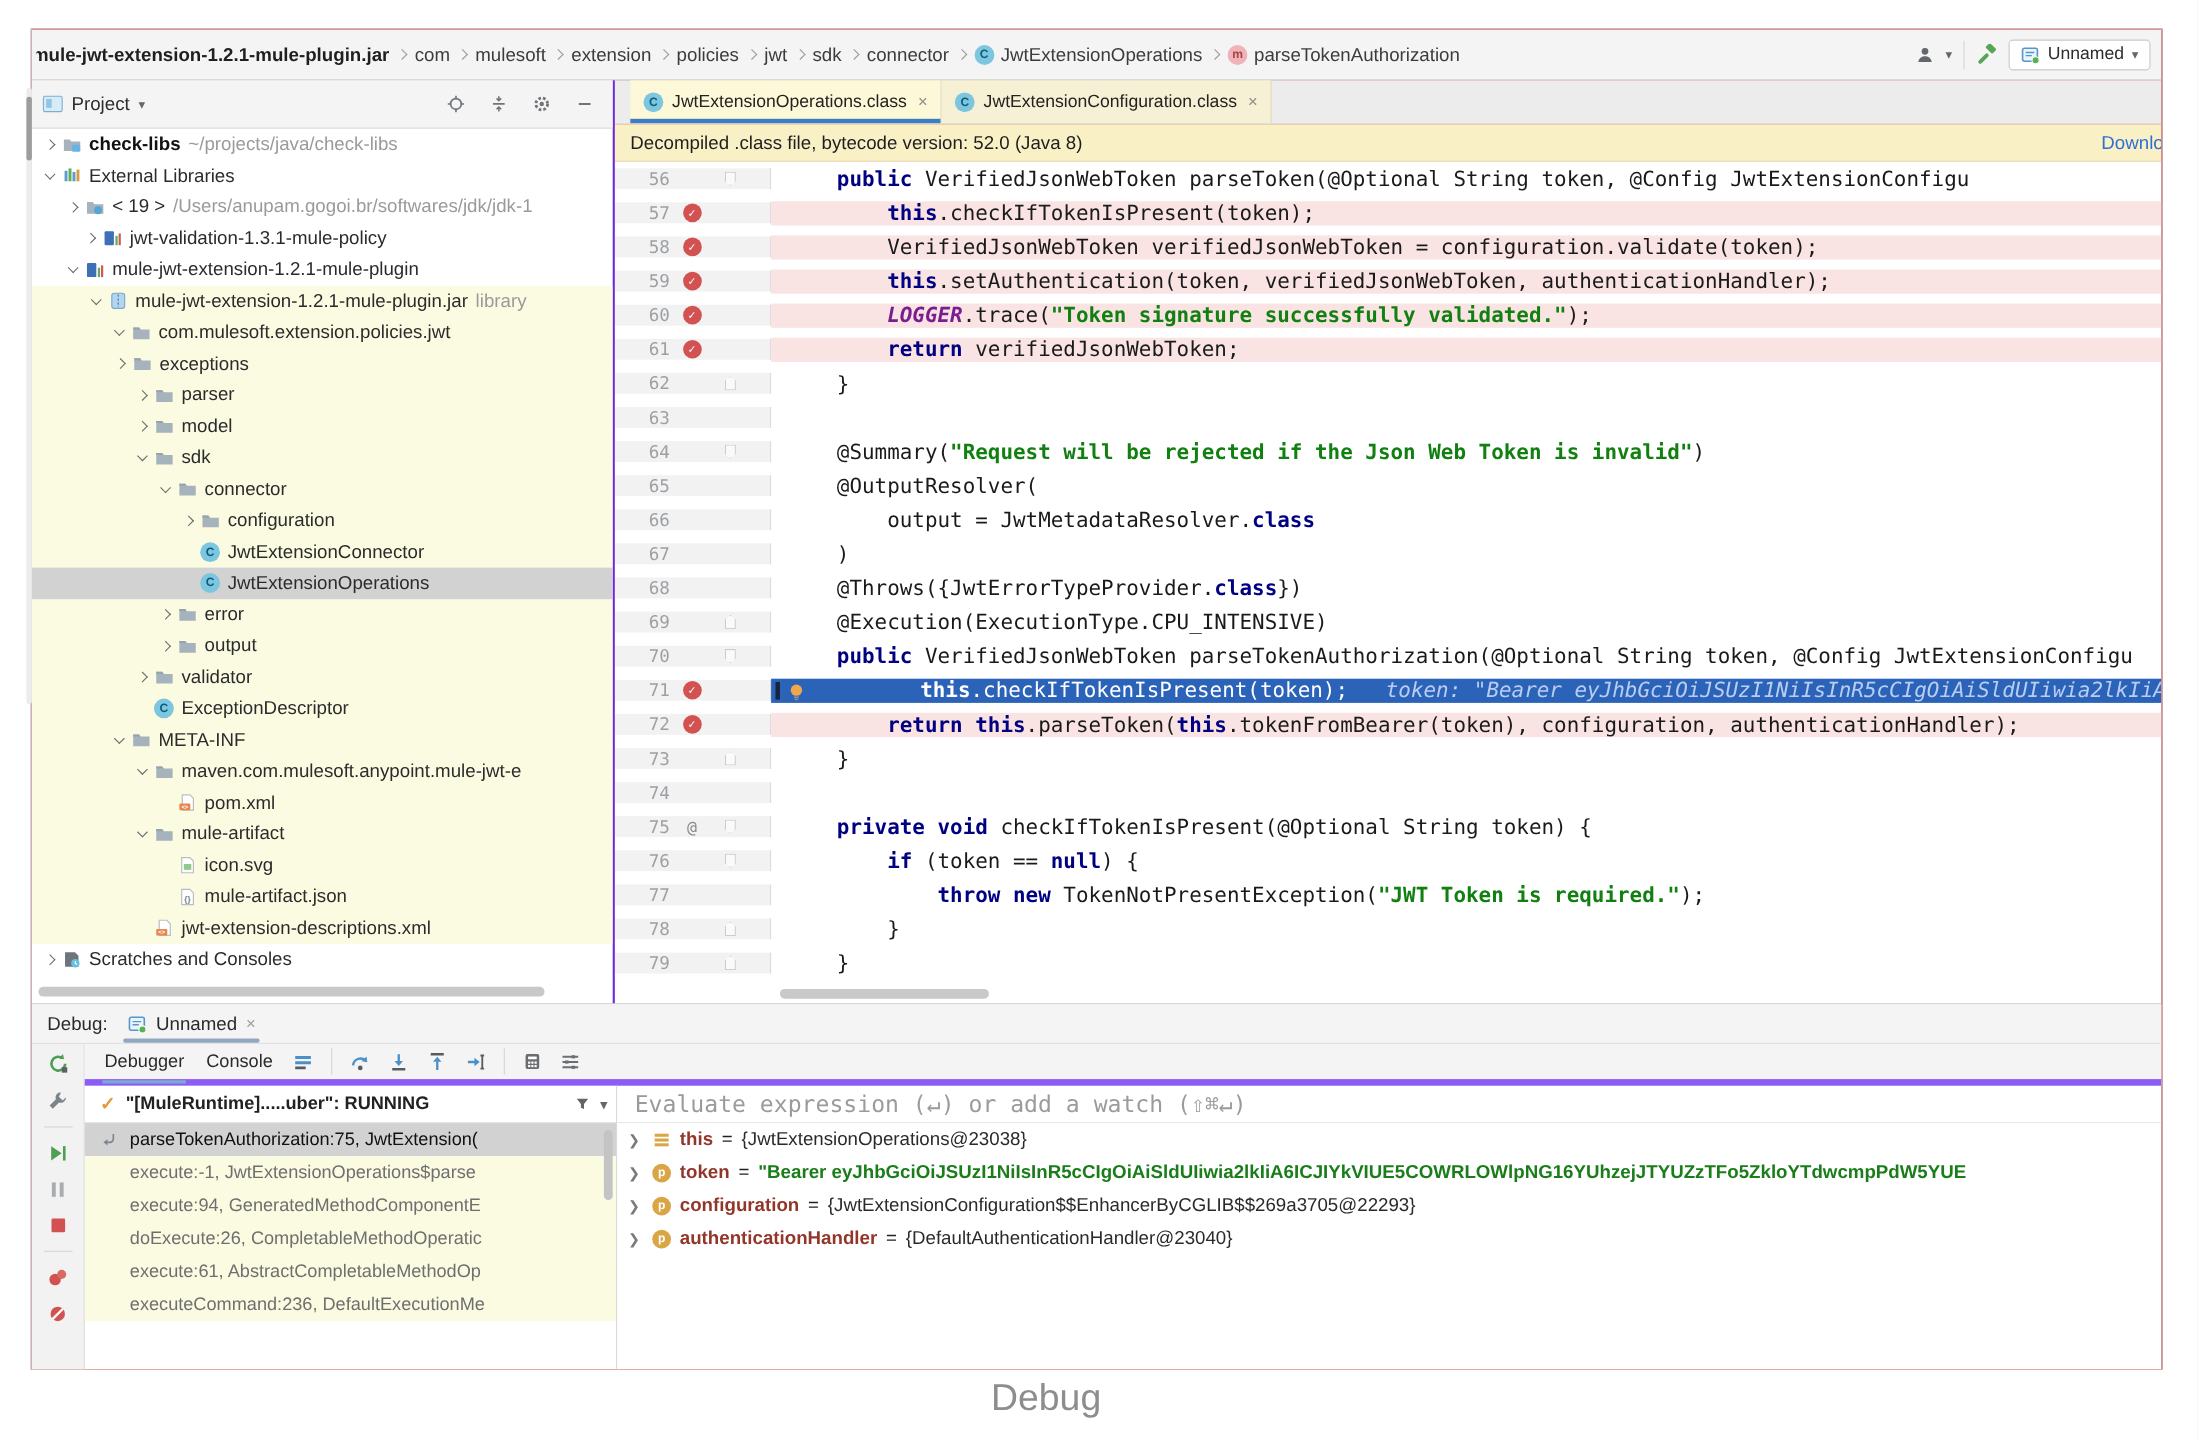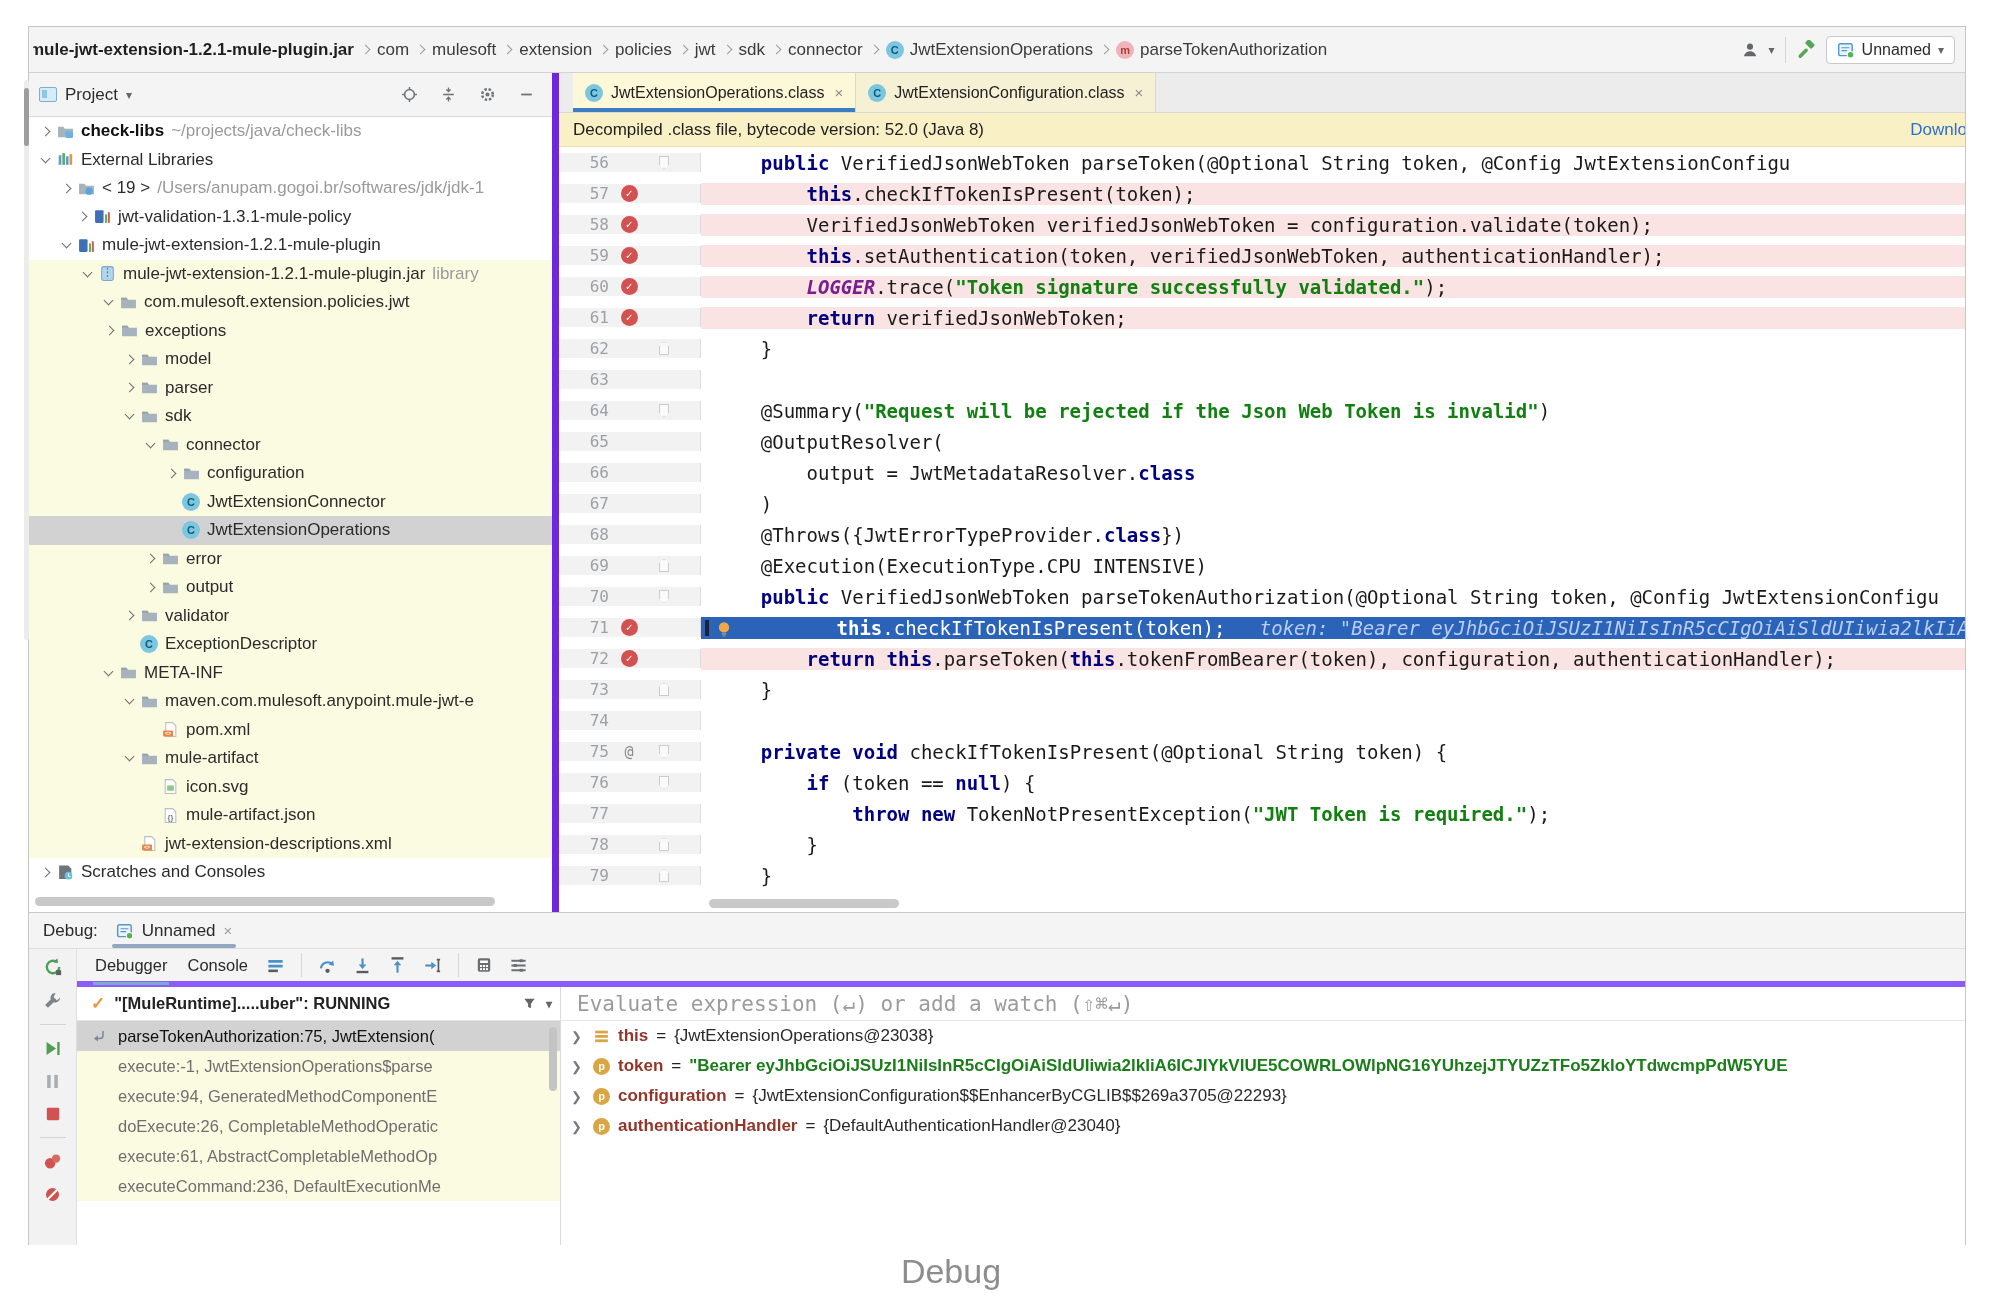--- a/index.html
+++ b/index.html
@@ -26,21 +26,21 @@
   .top-right { display:flex; align-items:center; gap:10px; padding-left:14px; }
   .tb-sep { width:1px; height:26px; background:#d4d4d4; }
   .caret { font-size:12px; color:#666; }
   .runbox { display:flex; align-items:center; gap:7px; background:#fff; border:1px solid #c9c9c9; border-radius:4px; padding:4px 10px; font-size:16px; color:#2c2c2c; }
   .icon { display:inline-flex; align-items:center; justify-content:center; line-height:0; }
 
   
   .main { flex:1 1 auto; display:flex; min-height:0; }
 
   
-  .proj { width:530px; flex:0 0 530px; border-right:7px solid #6d28d9; display:flex; flex-direction:column; position:relative; background:#fff; overflow:hidden; }
+  .proj { width:530px; flex:0 0 530px; border-right:2px solid #6d28d9; display:flex; flex-direction:column; position:relative; background:#fff; overflow:hidden; }
   .proj-head { height:44px; background:#f4f4f4; border-bottom:1px solid #dadada; display:flex; align-items:center; padding:0 10px; gap:8px; font-size:17px; color:#2c2c2c; flex:0 0 auto; }
   .proj-head .spacer { flex:1; }
   .proj-head .hicon { padding:0 7px; cursor:default; }
   .projwin-ic { width:18px; height:15px; border:1.5px solid #7faed0; border-radius:2px; background:#d6ecf8; position:relative; }
   .projwin-ic:before { content:""; position:absolute; left:2px; top:2px; width:5px; height:8px; background:#8fc6e4; }
   .tree { flex:1; overflow:hidden; position:relative; font-size:17px; color:#2b2b2b; }
   .trow { height:28.5px; display:flex; align-items:center; white-space:nowrap; overflow:hidden; cursor:default; }
   .trow.yellow { background:#fbfbe2; }
   .trow.selected { background:#d2d2d2; }
   .trow .chevbox { width:17px; flex:0 0 17px; display:inline-flex; justify-content:center; }
@@ -358,35 +358,35 @@
                 <span class="chev dark"></span>
               </span>
               <span class="ticon">
                 <span class="icon">
                   <svg viewBox="0 0 16 16" width="17" height="17">
                     <path d="M1 3.5h5l1.4 1.8H15v8.2H1z" fill="#a6b3bc"></path>
                     <path d="M1 3.5h5l1.4 1.8H1z" fill="#94a3ad"></path>
                   </svg>
                 </span>
               </span>
+              <span class="lbl">parser</span>
+            </div>
+            <div class="trow yellow" style="padding-left: 92px;">
+              <span class="chevbox">
+                <span class="chev dark"></span>
+              </span>
+              <span class="ticon">
+                <span class="icon">
+                  <svg viewBox="0 0 16 16" width="17" height="17">
+                    <path d="M1 3.5h5l1.4 1.8H15v8.2H1z" fill="#a6b3bc"></path>
+                    <path d="M1 3.5h5l1.4 1.8H1z" fill="#94a3ad"></path>
+                  </svg>
+                </span>
+              </span>
               <span class="lbl">model</span>
-            </div>
-            <div class="trow yellow" style="padding-left: 92px;">
-              <span class="chevbox">
-                <span class="chev dark"></span>
-              </span>
-              <span class="ticon">
-                <span class="icon">
-                  <svg viewBox="0 0 16 16" width="17" height="17">
-                    <path d="M1 3.5h5l1.4 1.8H15v8.2H1z" fill="#a6b3bc"></path>
-                    <path d="M1 3.5h5l1.4 1.8H1z" fill="#94a3ad"></path>
-                  </svg>
-                </span>
-              </span>
-              <span class="lbl">parser</span>
             </div>
             <div class="trow yellow" style="padding-left: 92px;">
               <span class="chevbox">
                 <span class="chev dark open"></span>
               </span>
               <span class="ticon">
                 <span class="icon">
                   <svg viewBox="0 0 16 16" width="17" height="17">
                     <path d="M1 3.5h5l1.4 1.8H15v8.2H1z" fill="#a6b3bc"></path>
                     <path d="M1 3.5h5l1.4 1.8H1z" fill="#94a3ad"></path>

